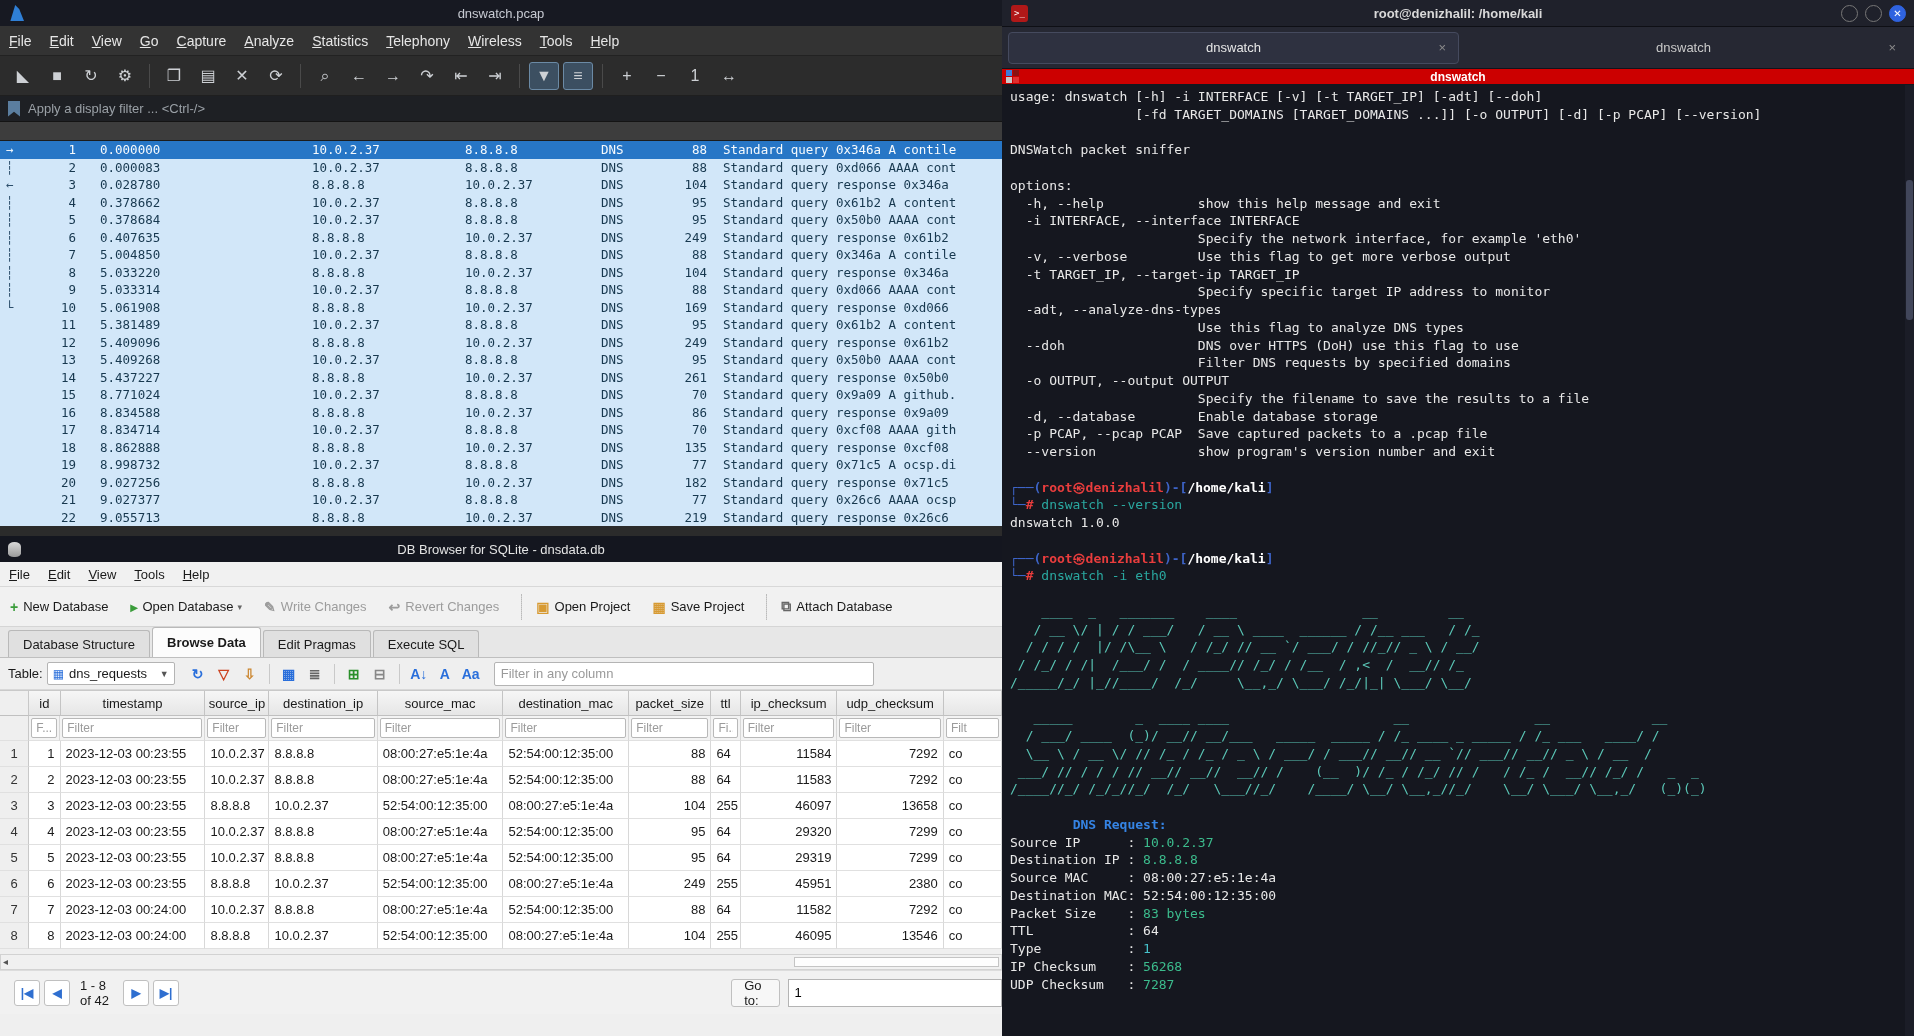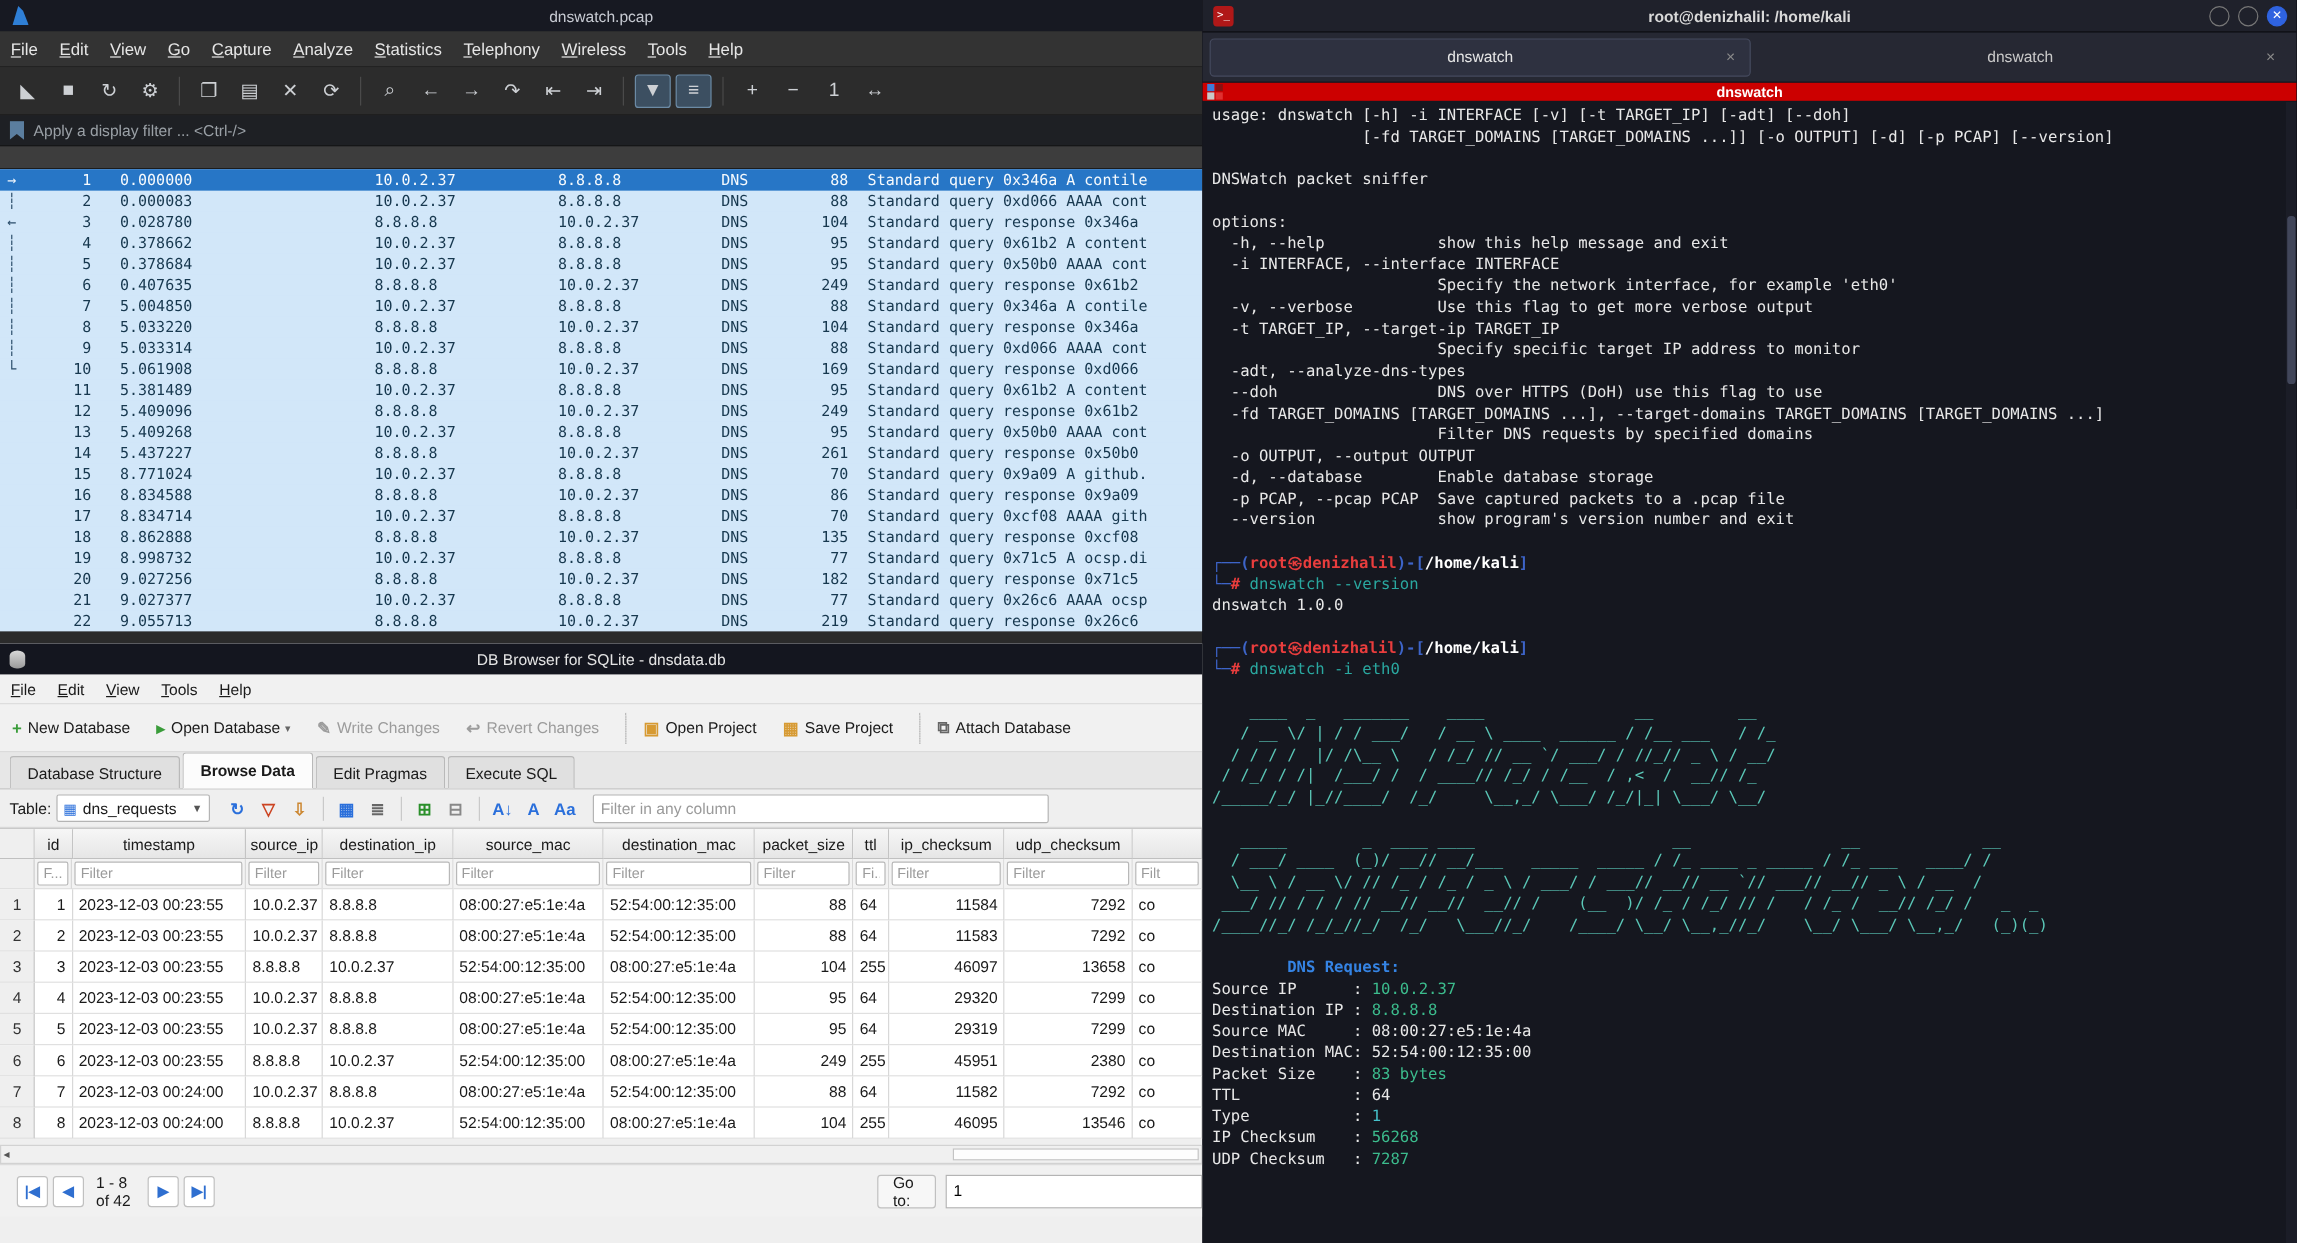--- a/index.html
+++ b/index.html
@@ -733,24 +733,25 @@
         <div class="tl"><span class="s-w">DNSWatch packet sniffer</span></div>
         <div class="tl">&nbsp;</div>
         <div class="tl"><span class="s-w">options:</span></div>
         <div class="tl"><span class="s-w">  -h, --help            show this help message and exit</span></div>
         <div class="tl"><span class="s-w">  -i INTERFACE, --interface INTERFACE</span></div>
         <div class="tl"><span class="s-w">                        Specify the network interface, for example 'eth0'</span></div>
         <div class="tl"><span class="s-w">  -v, --verbose         Use this flag to get more verbose output</span></div>
         <div class="tl"><span class="s-w">  -t TARGET_IP, --target-ip TARGET_IP</span></div>
         <div class="tl"><span class="s-w">                        Specify specific target IP address to monitor</span></div>
         <div class="tl"><span class="s-w">  -adt, --analyze-dns-types</span></div>
+        <div class="tl"><span class="s-w">                        Use this flag to analyze DNS types</span></div>
         <div class="tl"><span class="s-w">  --doh                 DNS over HTTPS (DoH) use this flag to use</span></div>
-        <div class="tl"><span class="s-w">  -fd TARGET_DOMAINS [TARGET_DOMAINS ...], --target-domains TARGET_DOMAINS [TARGET_DOMAINS ...]</span></div>
         <div class="tl"><span class="s-w">                        Filter DNS requests by specified domains</span></div>
         <div class="tl"><span class="s-w">  -o OUTPUT, --output OUTPUT</span></div>
+        <div class="tl"><span class="s-w">                        Specify the filename to save the results to a file</span></div>
         <div class="tl"><span class="s-w">  -d, --database        Enable database storage</span></div>
         <div class="tl"><span class="s-w">  -p PCAP, --pcap PCAP  Save captured packets to a .pcap file</span></div>
         <div class="tl"><span class="s-w">  --version             show program's version number and exit</span></div>
         <div class="tl">&nbsp;</div>
         <div class="tl"><span class="s-b">┌──(</span><span class="s-r">root㉿denizhalil</span><span class="s-b">)-[</span><span class="s-k">/home/kali</span><span class="s-b">]</span></div>
         <div class="tl"><span class="s-b">└─</span><span class="s-r">#</span><span class="s-c"> dnswatch --version</span></div>
         <div class="tl"><span class="s-w">dnswatch 1.0.0</span></div>
         <div class="tl">&nbsp;</div>
         <div class="tl"><span class="s-b">┌──(</span><span class="s-r">root㉿denizhalil</span><span class="s-b">)-[</span><span class="s-k">/home/kali</span><span class="s-b">]</span></div>
         <div class="tl"><span class="s-b">└─</span><span class="s-r">#</span><span class="s-c"> dnswatch -i eth0</span></div>

